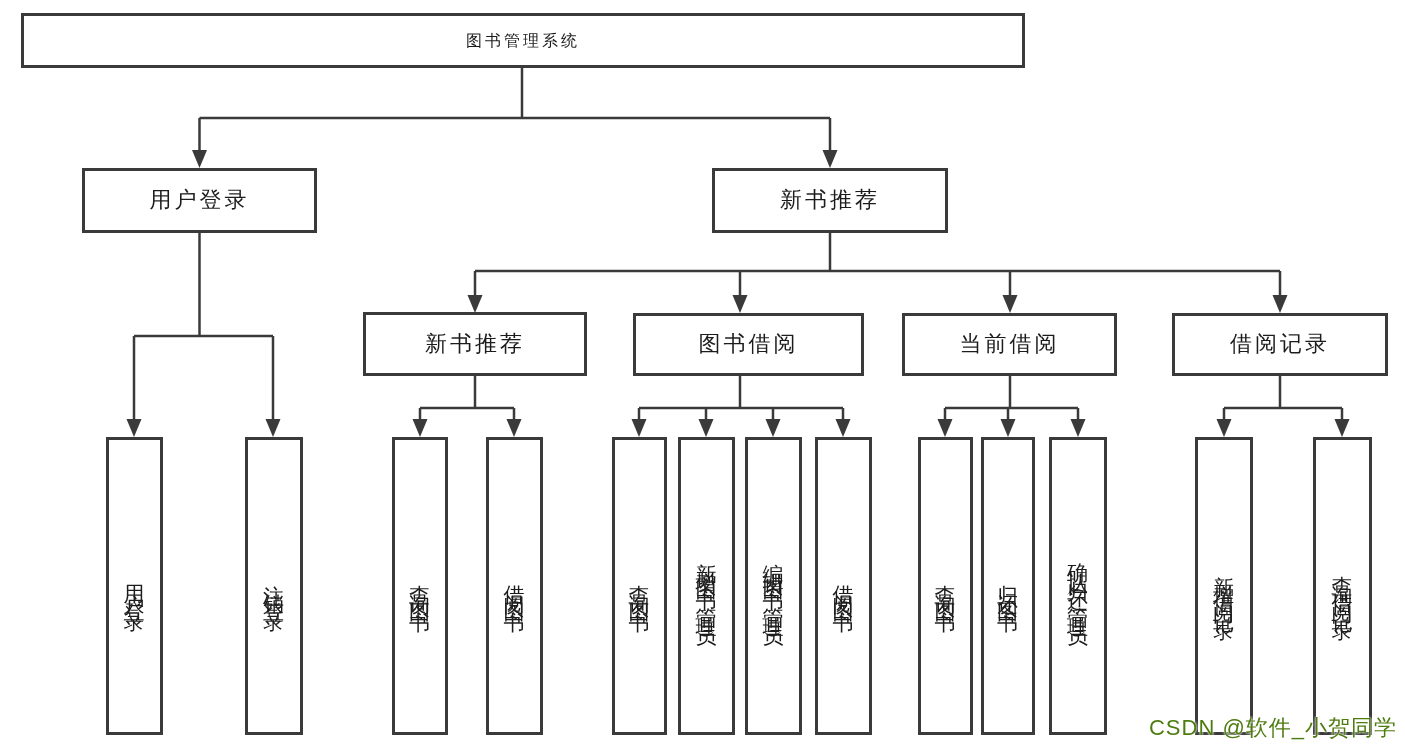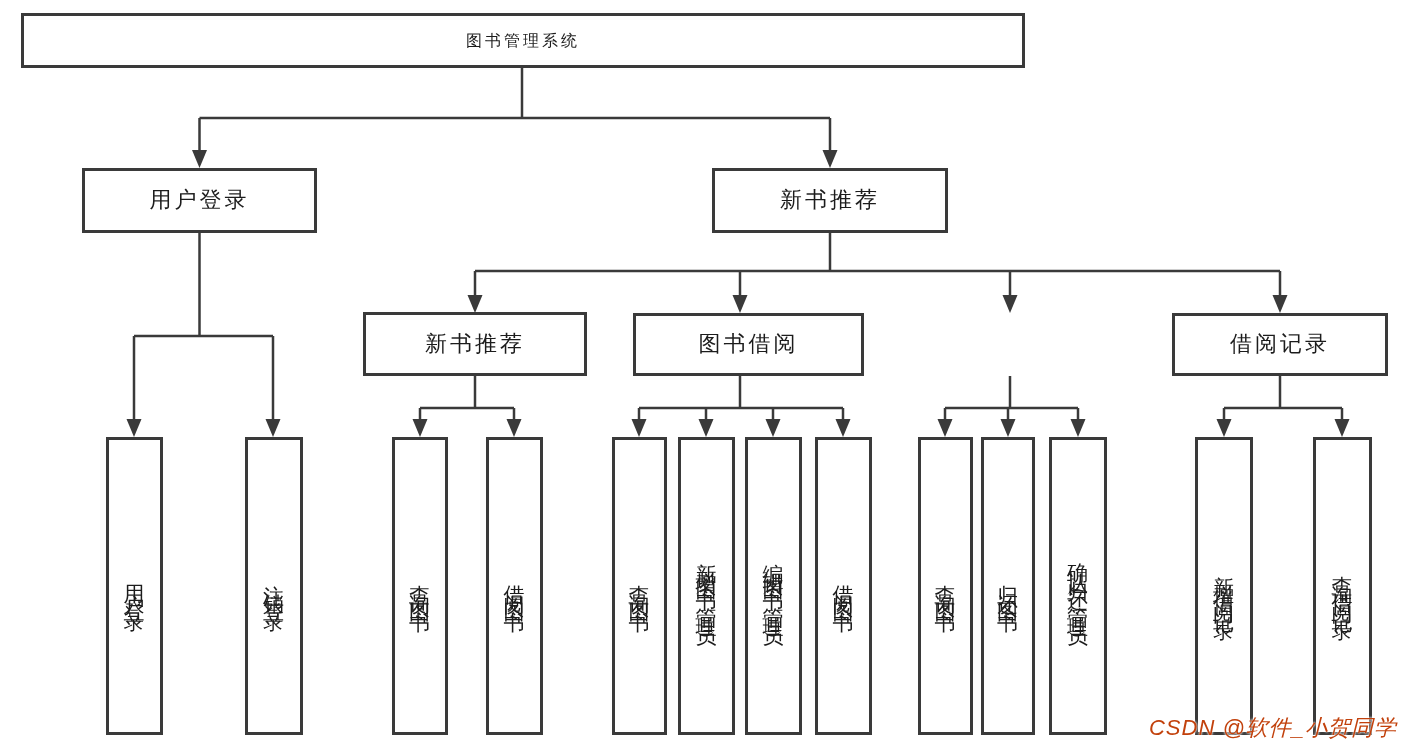--- a/index.html
+++ b/index.html
@@ -28,25 +28,24 @@
     writing-mode:vertical-rl;
     text-orientation:mixed;
     font-size:21px;
     letter-spacing:9px;
     line-height:1.0;
   }
   .watermark{
     position:absolute;
     right:8px;bottom:4px;
     font-size:22px;
-    color:#c2410c;
+    color:#4d7c0f;
     letter-spacing:1px;
     text-shadow:0 0 3px #ffffff,0 0 2px #ffffff;
     white-space:nowrap;
-    font-style:italic;
   }
 </style>
 </head>
 <body>
 
 <div class="canvas">
 
   <svg class="connectors" viewBox="0 0 1405 747" xmlns="http://www.w3.org/2000/svg">
 
     <g>
@@ -123,20 +122,21 @@
     </g>
   </svg>
 
   <div class="node h" style="left:21px;top:13px;width:1004px;height:55px">图书管理系统</div>
 
   <div class="node h small" style="left:82px;top:168px;width:235px;height:65px">用户登录</div>
   <div class="node h small" style="left:712px;top:168px;width:236px;height:65px">新书推荐</div>
 
   <div class="node h small" style="left:363px;top:312px;width:224px;height:64px">新书推荐</div>
   <div class="node h small" style="left:633px;top:313px;width:231px;height:63px">图书借阅</div>
+  <div class="node h small" style="left:902px;top:313px;width:215px;height:63px">当前借阅</div>
   <div class="node h small" style="left:1172px;top:313px;width:216px;height:63px">借阅记录</div>
 
   <div class="node v" style="left:106px;top:437px;width:57px;height:298px">用户登录</div>
   <div class="node v" style="left:245px;top:437px;width:58px;height:298px">注销登录</div>
 
   <div class="node v" style="left:392px;top:437px;width:56px;height:298px">查询图书</div>
   <div class="node v" style="left:486px;top:437px;width:57px;height:298px">借阅图书</div>
 
   <div class="node v" style="left:612px;top:437px;width:55px;height:298px">查询图书</div>
   <div class="node v" style="left:678px;top:437px;width:57px;height:298px">新增图书（管理员）</div>

